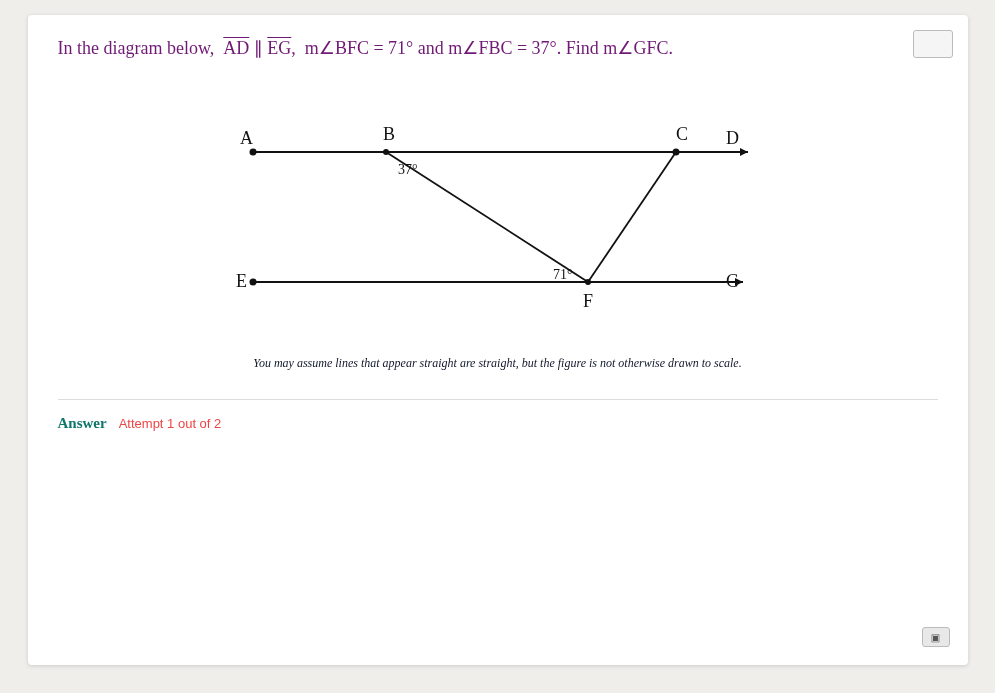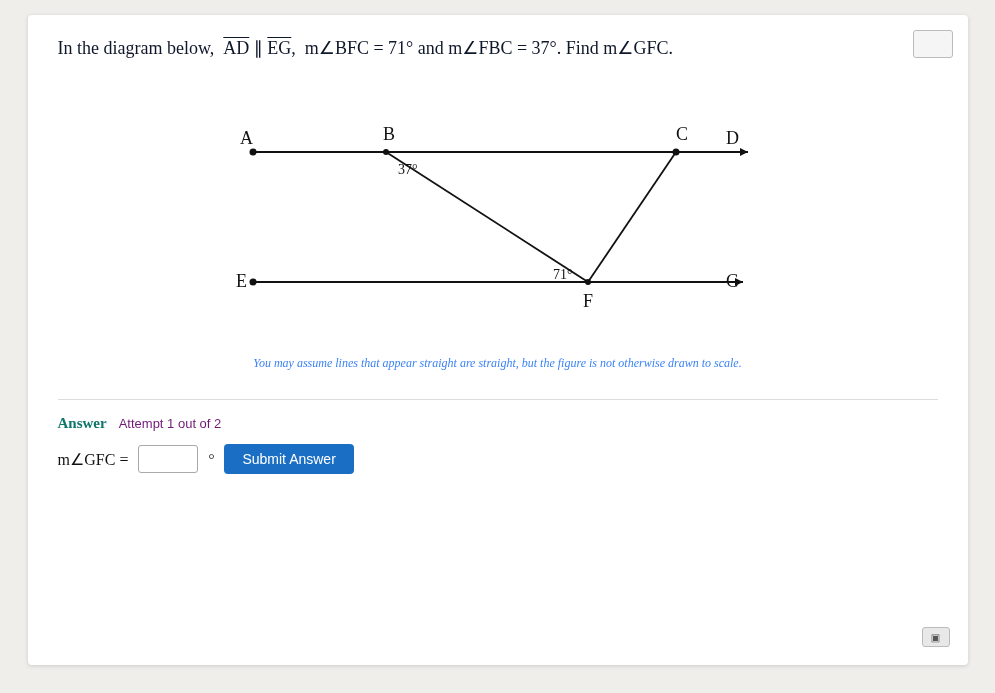--- a/index.html
+++ b/index.html
@@ -16,59 +16,59 @@
       width: 940px;
       min-height: 650px;
       margin: 15px auto;
       padding: 20px 30px 20px 30px;
       border-radius: 4px;
       box-shadow: 0 1px 4px rgba(0,0,0,0.15);
       position: relative;
     }
     .problem-text {
       font-size: 18px;
-      color: #0f172a;
+      color: #701a75;
       line-height: 1.5;
       margin-bottom: 10px;
     }
     .problem-text .overline {
       text-decoration: overline;
     }
     .diagram-container {
       position: relative;
       width: 600px;
       height: 280px;
       margin: 10px auto 0 auto;
     }
     .diagram-svg {
       width: 100%;
       height: 100%;
     }
     .note-text {
       text-align: center;
       font-size: 12px;
-      color: #3b82f6;
+      color: #0f172a;
       margin-top: 4px;
       font-style: italic;
     }
     .answer-section {
       margin-top: 28px;
       border-top: 1px solid #ddd;
       padding-top: 14px;
     }
     .answer-label {
       font-weight: bold;
       font-size: 15px;
       color: #0f766e;
       display: inline-block;
       margin-right: 8px;
     }
     .attempt-label {
       font-size: 13px;
-      color: #701a75;
+      color: #ef4444;
       font-style: normal;
       font-family: Arial, sans-serif;
     }
     .answer-row {
       display: flex;
       align-items: center;
       margin-top: 12px;
       gap: 10px;
     }
     .angle-label {
@@ -182,22 +182,16 @@
   </div>
 
   <div class="note-text">
     You may assume lines that appear straight are straight, but the figure is not otherwise drawn to scale.
   </div>
 
   <div class="answer-section">
     <span class="answer-label">Answer</span>
     <span class="attempt-label">Attempt 1 out of 2</span>
 
-    <div class="answer-row">
-      <span class="angle-label">m∠GFC =</span>
-      <input class="answer-input" type="text" placeholder="" style="">
-      <span class="degree-symbol">°</span>
-      <button class="submit-btn">Submit Answer</button>
-    </div>
   </div>
 
   <div class="small-icon-box">▣</div>
 </div>
 
 </body></html>

